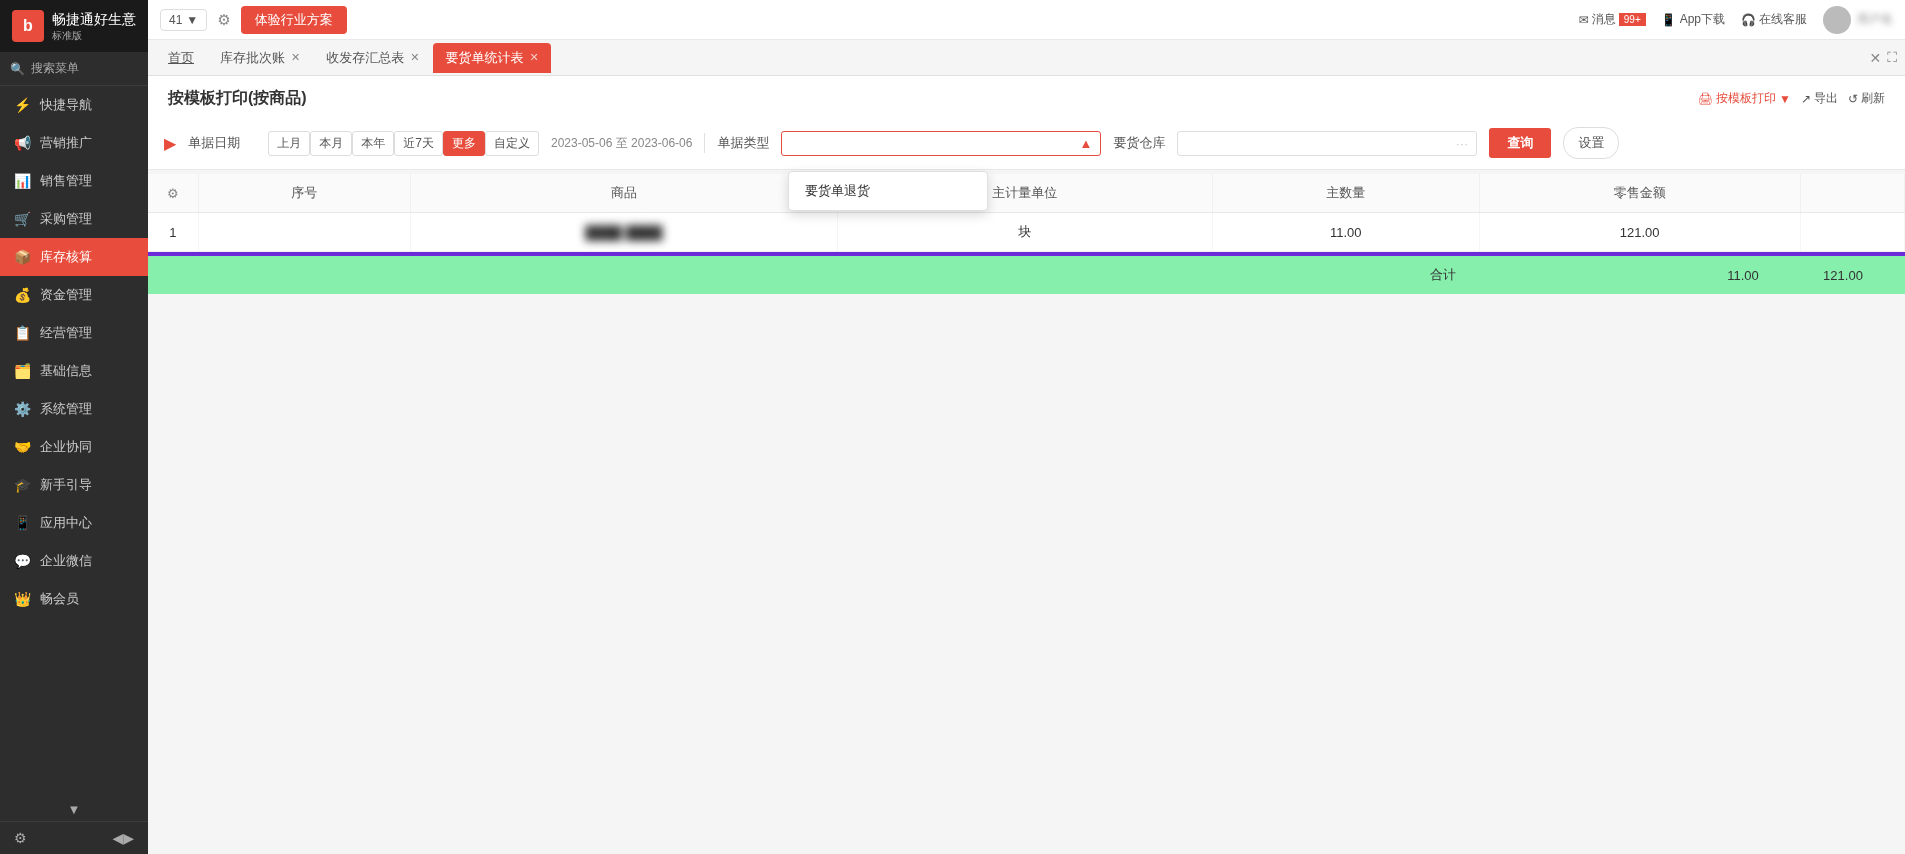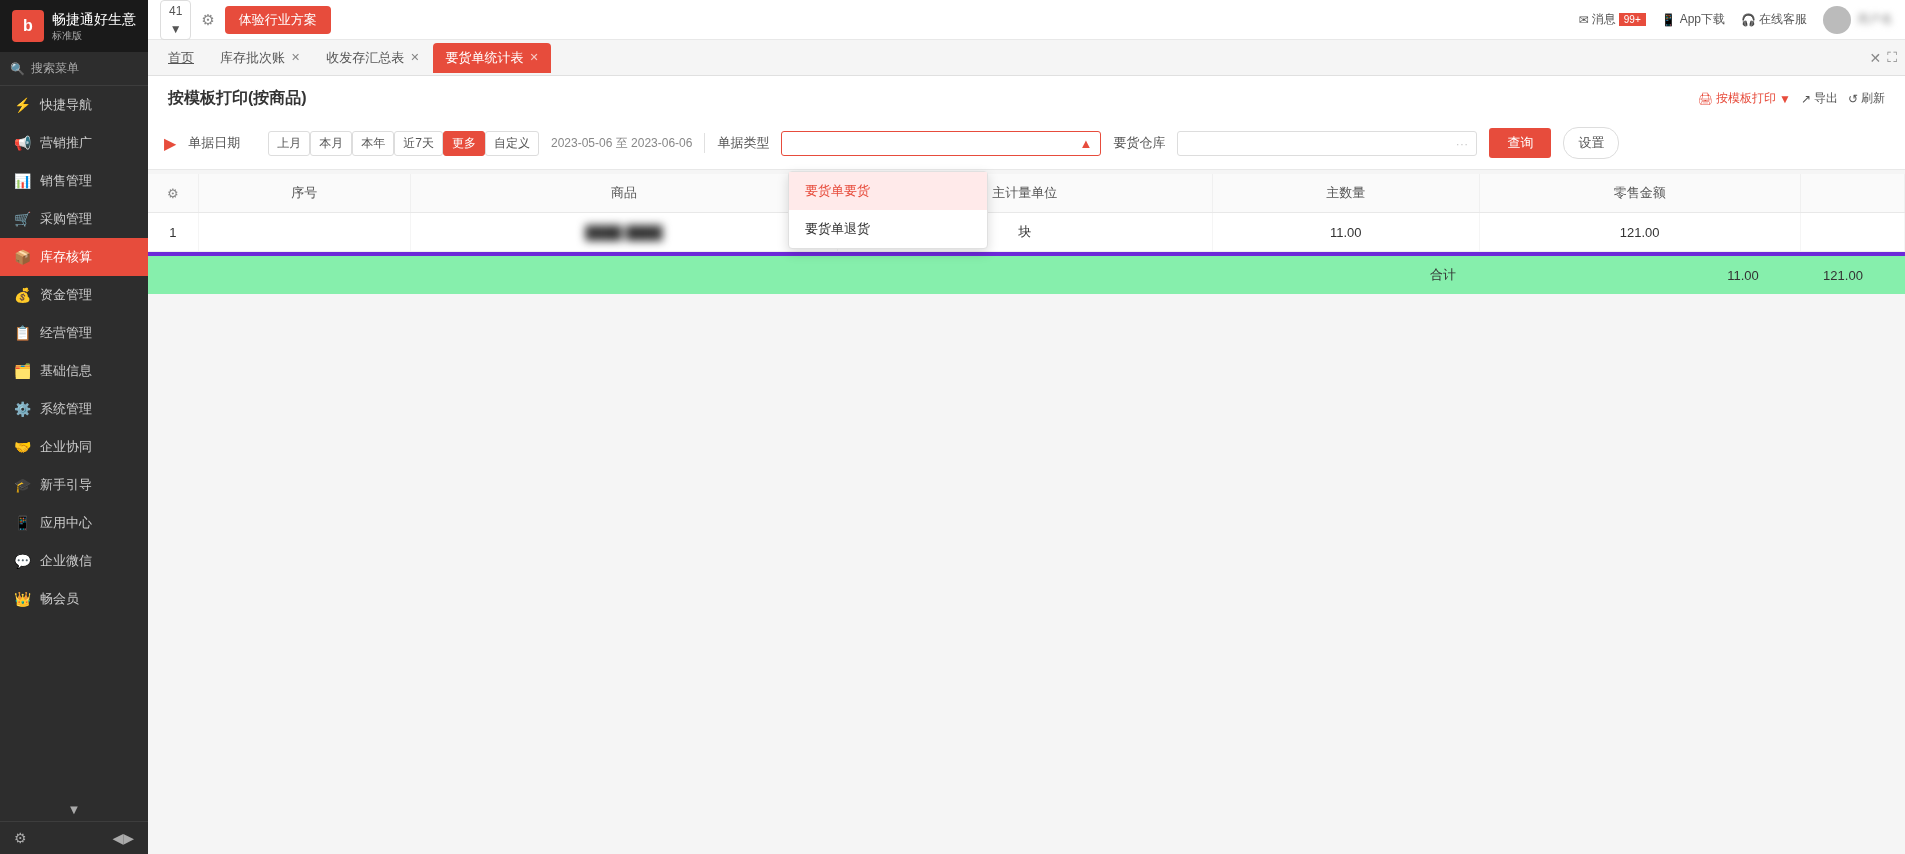--- a/index.html
+++ b/index.html
@@ -98,21 +98,20 @@
     .topbar-selector {
       display: flex;
       align-items: center;
       gap: 4px;
       border: 1px solid #ddd;
       border-radius: 4px;
       padding: 3px 8px;
       font-size: 12px;
       color: #555;
       cursor: pointer;
-      flex-direction: column;
     }
     .topbar-gear { color: #888; cursor: pointer; font-size: 15px; }
     .btn-trial {
       background: #e74c3c;
       color: white;
       border: none;
       border-radius: 4px;
       padding: 5px 14px;
       font-size: 13px;
       cursor: pointer;
@@ -239,20 +238,21 @@
       cursor: pointer;
     }
     .btn-query {
       background: #e74c3c;
       color: white;
       border: none;
       border-radius: 3px;
       padding: 6px 18px;
       font-size: 13px;
       cursor: pointer;
+      font-weight: bold;
     }
     .btn-settings {
       border: 1px solid #ddd;
       background: #fff;
       border-radius: 15px;
       padding: 6px 14px;
       font-size: 13px;
       cursor: pointer;
       color: #555;
     }
@@ -509,21 +509,20 @@
       <span class="filter-label">要货仓库</span>
       <div class="warehouse-select">
         <span></span>
         <span style="color:#ccc;">···</span>
       </div>
 
       <button class="btn-query">查询</button>
       <button class="btn-settings">设置</button>
 
       <div class="dropdown-menu">
-        <div class="dropdown-item selected">要货单要货</div>
         <div class="dropdown-item">要货单退货</div>
       </div>
     </div>
 
     <div class="table-wrap">
       <table class="data-table">
         <thead>
           <tr>
             <th><span class="settings-icon">⚙</span></th>
             <th>序号</th>

